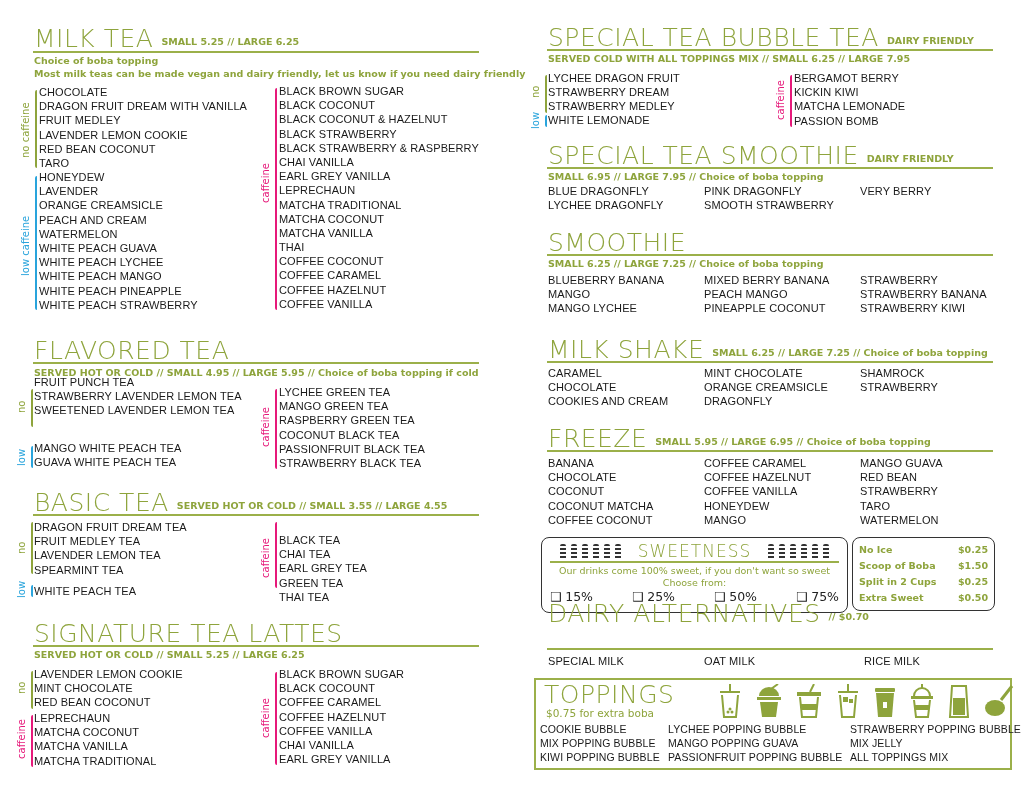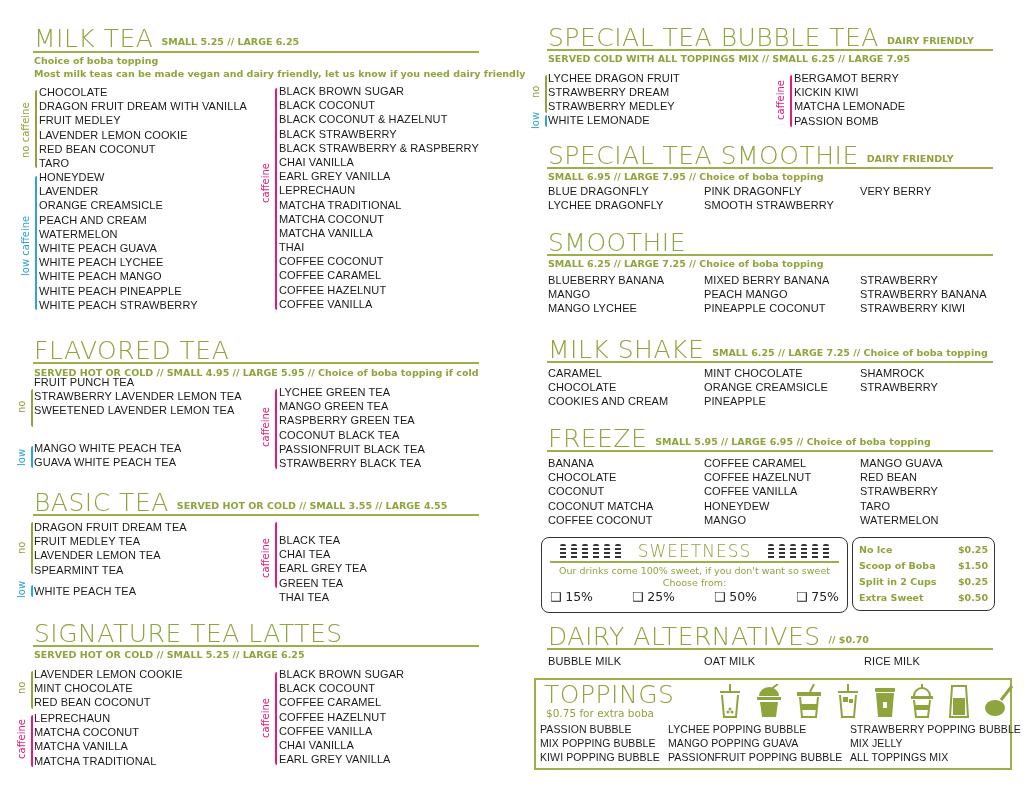--- a/index.html
+++ b/index.html
@@ -293,21 +293,21 @@
 <div class="rule" style="left:547px;top:361px;width:446px;"></div>
 <div class="abs items col3" style="left:548px;top:366px;">
   <div>
       <div>CARAMEL</div>
       <div>CHOCOLATE</div>
       <div>COOKIES AND CREAM</div>
     </div>
   <div>
       <div>MINT CHOCOLATE</div>
       <div>ORANGE CREAMSICLE</div>
-      <div>PINEAPPLE</div>
+      <div>DRAGONFLY</div>
     </div>
   <div>
       <div>SHAMROCK</div>
       <div>STRAWBERRY</div>
     </div>
 </div>
 
 <div class="abs title" style="left:548px;top:426px;">
   <span>FREEZE</span><span class="tag">SMALL 5.95 // LARGE 6.95 // Choice of boba topping</span>
 </div>
@@ -366,26 +366,26 @@
   <div class="row">
       <span>Split in 2 Cups</span>
       <span>$0.25</span>
     </div>
   <div class="row">
       <span>Extra Sweet</span>
       <span>$0.50</span>
     </div>
 </div>
 
-<div class="abs title" style="left:548px;top:624px;">
+<div class="abs title" style="left:548px;top:601px;">
   <span>DAIRY ALTERNATIVES</span><span class="tag">// $0.70</span>
 </div>
 <div class="rule" style="left:547px;top:648px;width:446px;"></div>
 <div class="abs items" style="left:548px;top:654px;display:flex;">
-  <div style="width:156px;">BUBBLE MILK</div>
+  <div style="width:156px;">SPECIAL MILK</div>
   <div style="width:160px;">OAT MILK</div>
   <div>RICE MILK</div>
 </div>
 
 <div class="toppings-box" style="left:534px;top:678px;width:474px;height:88px;">
   <div class="abs title" style="left:8px;top:2px;font-size:25px;">TOPPINGS</div>
   <div class="abs" style="left:10px;top:27px;font-family:'DejaVu Sans',sans-serif;font-size:10.5px;color:#8ea43c;">$0.75 for extra boba</div>
 
   <div class="abs" style="left:182px;top:4px;display:flex;gap:14px;align-items:flex-end;">
     <svg class="icon-svg" width="24" height="34" viewBox="0 0 24 34">
@@ -428,21 +428,21 @@
         <rect x="5" y="14" width="12" height="17" fill="#8ea43c"></rect>
       </svg>
     <svg class="icon-svg" width="30" height="34" viewBox="0 0 30 34">
         <path d="M28 2 L17 16" stroke="#8ea43c" stroke-width="3"></path>
         <ellipse cx="11" cy="24" rx="10" ry="8" fill="#8ea43c"></ellipse>
       </svg>
   </div>
 
   <div class="abs items" style="left:4px;top:42px;display:flex;font-size:10.5px;line-height:14px;">
     <div style="width:128px;">
-        <div>PASSION BUBBLE</div>
+        <div>COOKIE BUBBLE</div>
         <div>MIX POPPING BUBBLE</div>
         <div>KIWI POPPING BUBBLE</div>
       </div>
     <div style="width:182px;">
         <div>LYCHEE POPPING BUBBLE</div>
         <div>MANGO POPPING GUAVA</div>
         <div>PASSIONFRUIT POPPING BUBBLE</div>
       </div>
     <div>
         <div>STRAWBERRY POPPING BUBBLE</div>

